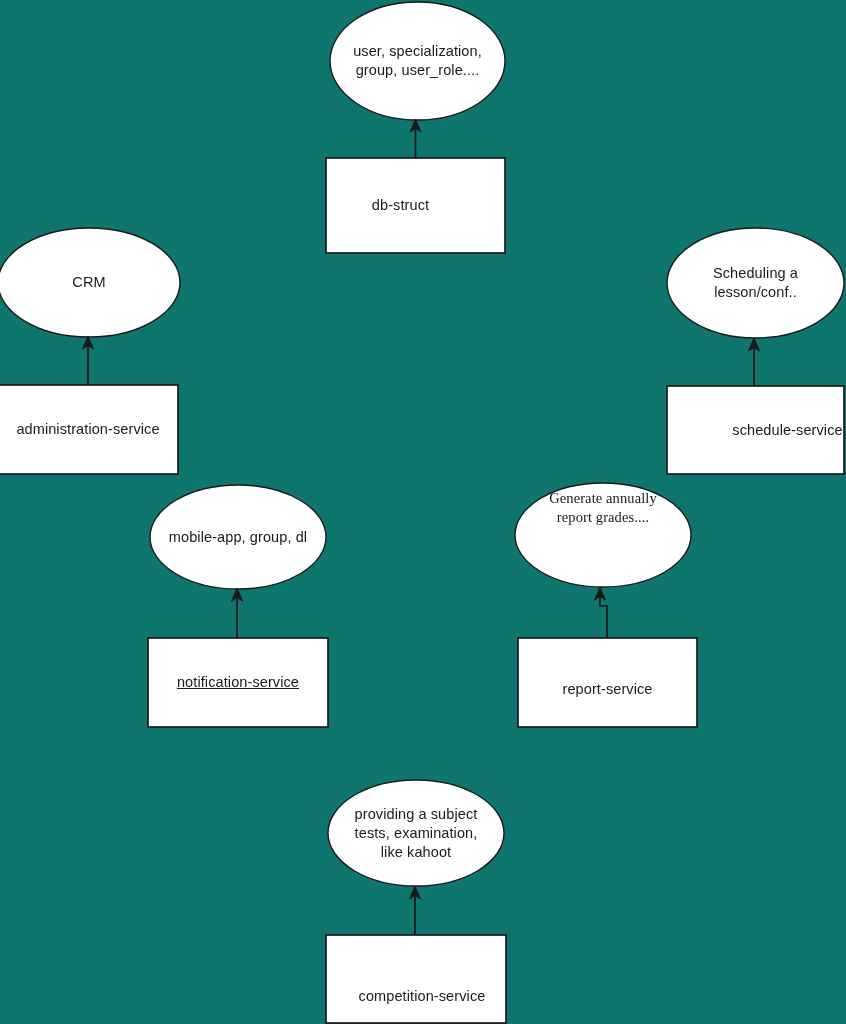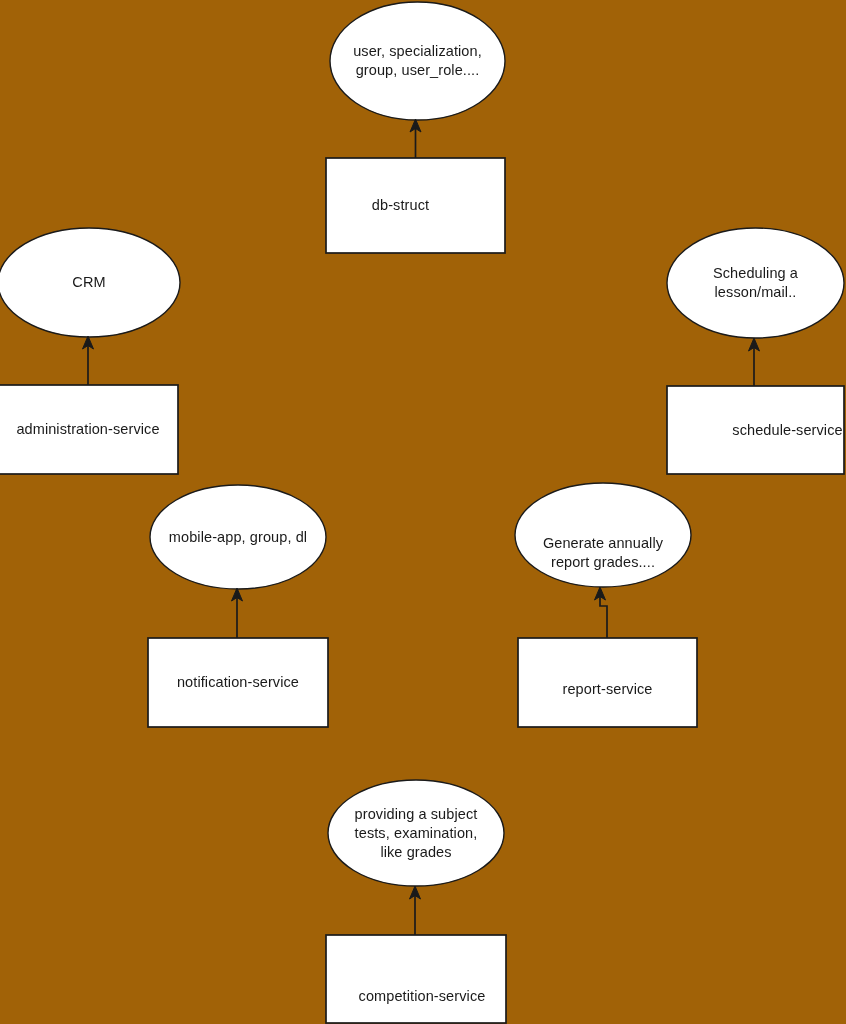--- a/index.html
+++ b/index.html
@@ -9,21 +9,21 @@
     background: #ffffff;
   }
   body {
     font-family: "Liberation Sans", sans-serif;
     -webkit-font-smoothing: antialiased;
   }
   #diagram-canvas {
     position: relative;
     width: 846px;
     height: 1024px;
-    background: #a16207;
+    background: #0f766e;
     overflow: hidden;
   }
   #diagram-svg {
     position: absolute;
     top: 0;
     left: 0;
     width: 846px;
     height: 1024px;
     display: block;
   }
@@ -99,26 +99,26 @@
       </g>
   </svg>
 
   <div id="label-layer">
       <div class="node-label" style="left: 330px; top: 2px; width: 175px; height: 118px;">user, specialization,
 group, user_role....</div>
       <div class="node-label" style="left: 326px; top: 158px; width: 149px; height: 95px;">db-struct</div>
       <div class="node-label" style="left: -2px; top: 228px; width: 182px; height: 109px;">CRM</div>
       <div class="node-label" style="left: -2px; top: 385px; width: 180px; height: 89px;">administration-service</div>
       <div class="node-label" style="left: 667px; top: 228px; width: 177px; height: 110px;">Scheduling a
-lesson/mail..</div>
+lesson/conf..</div>
       <div class="node-label" style="left: 699px; top: 386px; width: 177px; height: 88px;">schedule-service</div>
       <div class="node-label" style="left: 150px; top: 485px; width: 176px; height: 104px;">mobile-app, group, dl</div>
-      <div class="node-label" style="left: 148px; top: 638px; width: 180px; height: 89px;">notification-service</div>
-      <div class="node-label" style="left: 515px; top: 501px; width: 176px; height: 104px;">Generate annually
+      <div class="node-label" style="left: 148px; top: 638px; width: 180px; height: 89px; text-decoration: underline;">notification-service</div>
+      <div class="node-label" style="left: 515px; top: 456px; width: 176px; height: 104px; font-family: Liberation Serif, serif;">Generate annually
 report grades....</div>
       <div class="node-label" style="left: 518px; top: 638px; width: 179px; height: 103px;">report-service</div>
       <div class="node-label" style="left: 328px; top: 780px; width: 176px; height: 106px;">providing a subject
 tests, examination,
-like grades</div>
+like kahoot</div>
       <div class="node-label" style="left: 326px; top: 952px; width: 192px; height: 88px;">competition-service</div>
     </div>
 
 </div>
 
 </body></html>

